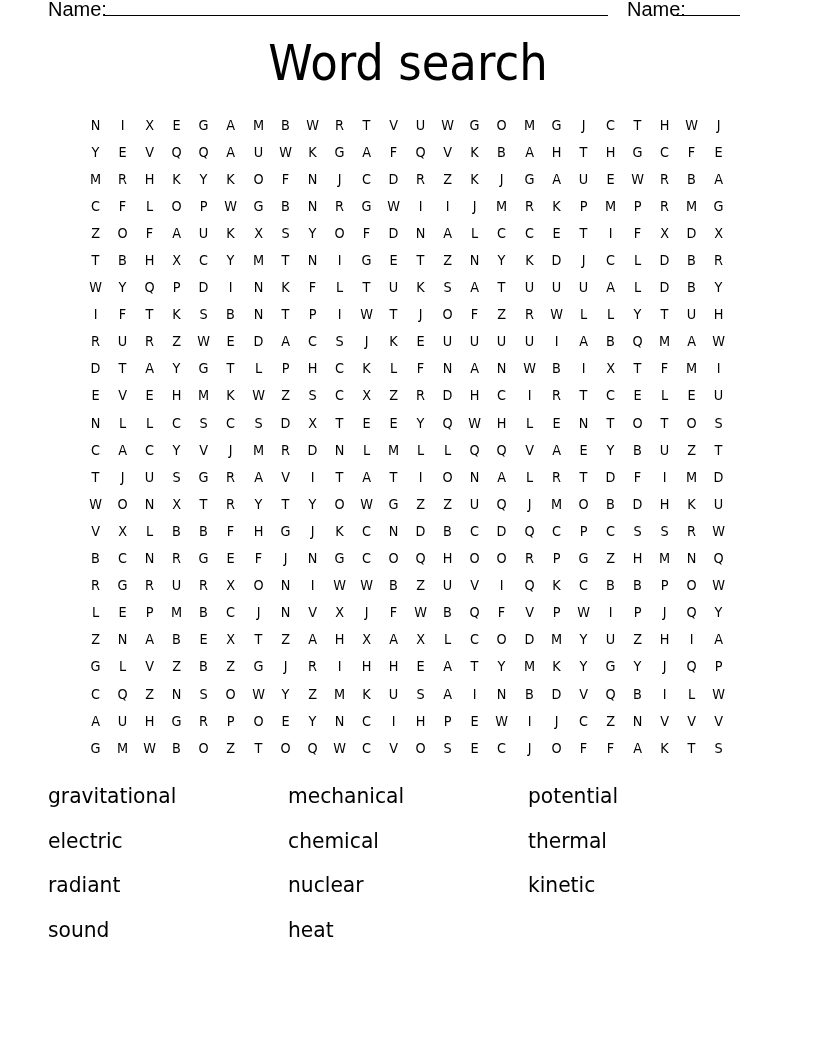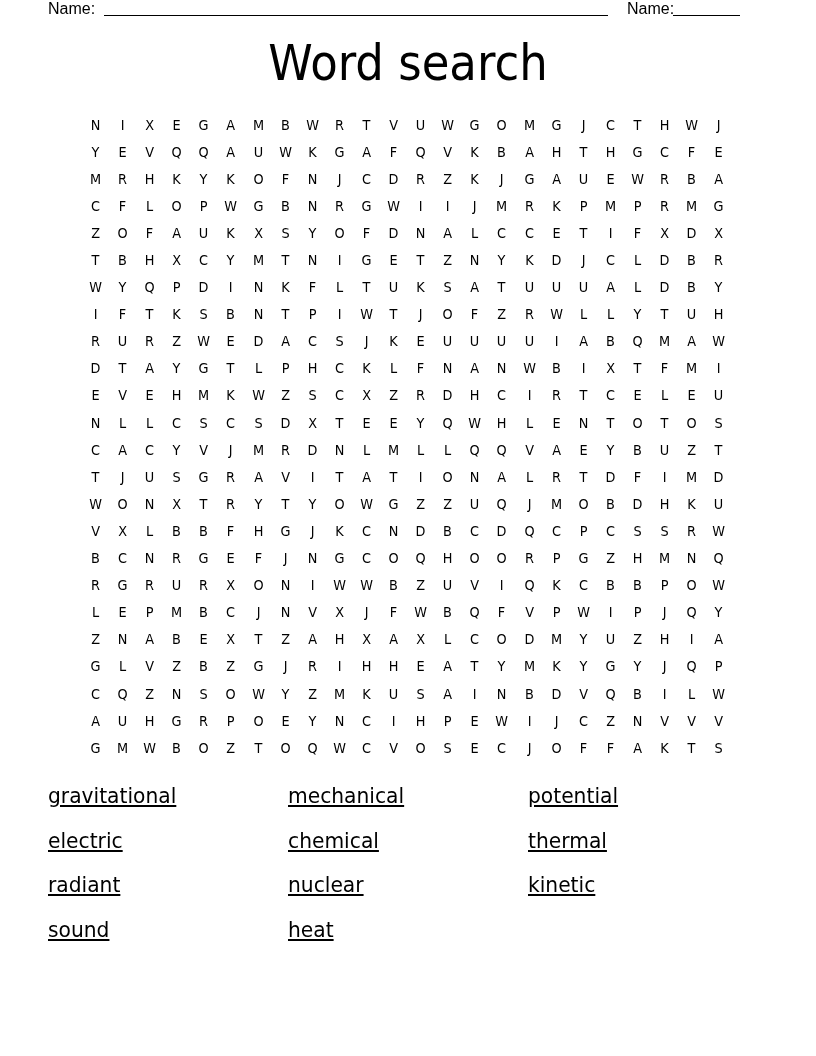--- a/index.html
+++ b/index.html
@@ -1,19 +1,19 @@
 <!DOCTYPE html>
 <html><head>
 <meta charset="utf-8">
 <style>
   html, body { margin: 0; padding: 0; background: #ffffff; }
   body { width: 816px; height: 1056px; position: relative; overflow: hidden; color: #000; }
   .header-line {
     position: absolute; top: 0; left: 48px; width: 700px; height: 20px;
-    font-family: "Liberation Sans", sans-serif; font-size: 16px; line-height: 18px;
+    font-family: "Liberation Sans", sans-serif; font-size: 20px; line-height: 18px;
     white-space: nowrap;
   }
   .header-line .name-label { position: absolute; left: 0; top: 0; }
   .header-line .name-line {
     position: absolute; left: 56px; top: 0; width: 504px; height: 15px;
     border-bottom: 1px solid #000;
   }
   .header-line .date-label { position: absolute; left: 579px; top: 0; }
   .header-line .date-line {
     position: absolute; left: 625px; top: 0; width: 67px; height: 15px;
@@ -32,21 +32,20 @@
   }
   .cell {
     font-family: "DejaVu Sans", sans-serif; font-size: 14px;
     display: flex; align-items: center; justify-content: center;
     transform: scaleX(0.92);
   }
   .words {
     position: absolute; left: 48px; top: 776px; width: 720px;
     display: grid; grid-template-columns: 240px 240px 240px;
     grid-auto-rows: 44.5px;
-    text-decoration: underline;
   }
   .word {
     font-family: "DejaVu Sans", sans-serif; font-size: 22px; line-height: 40px;
     transform: scaleX(0.92); transform-origin: left center;
   }
 </style>
 </head>
 <body>
 
 <div class="header-line">

